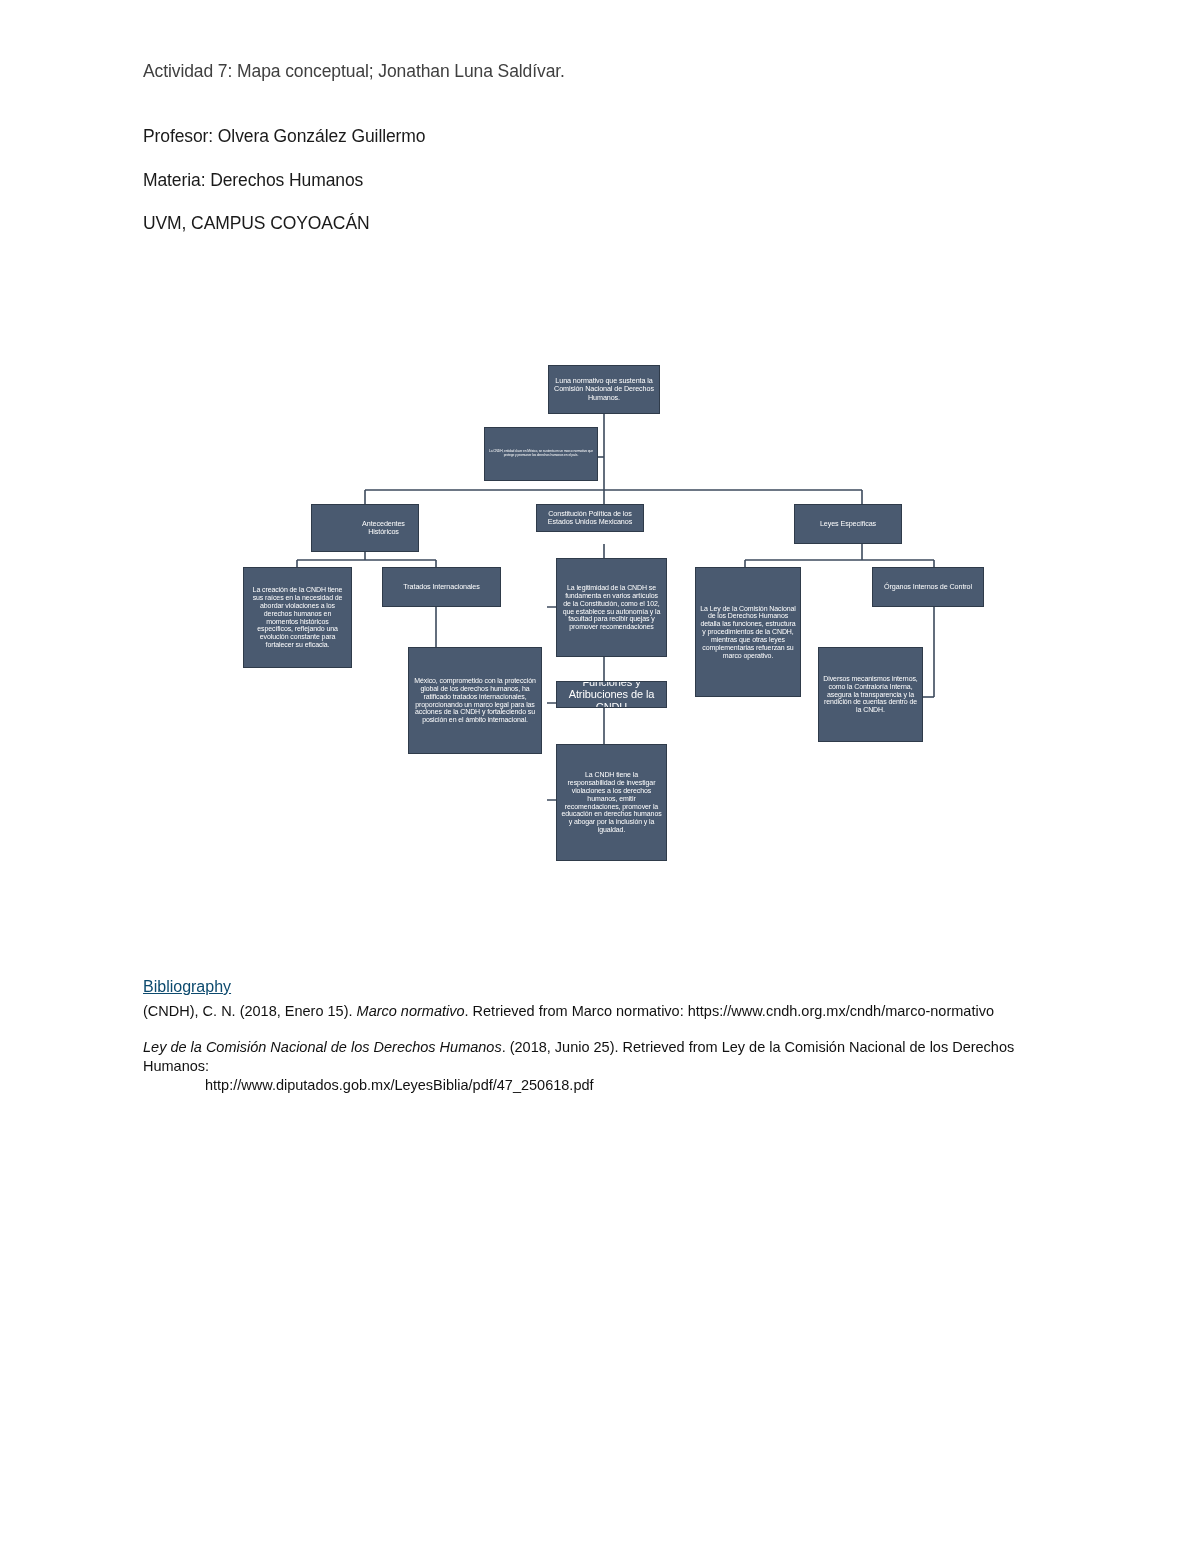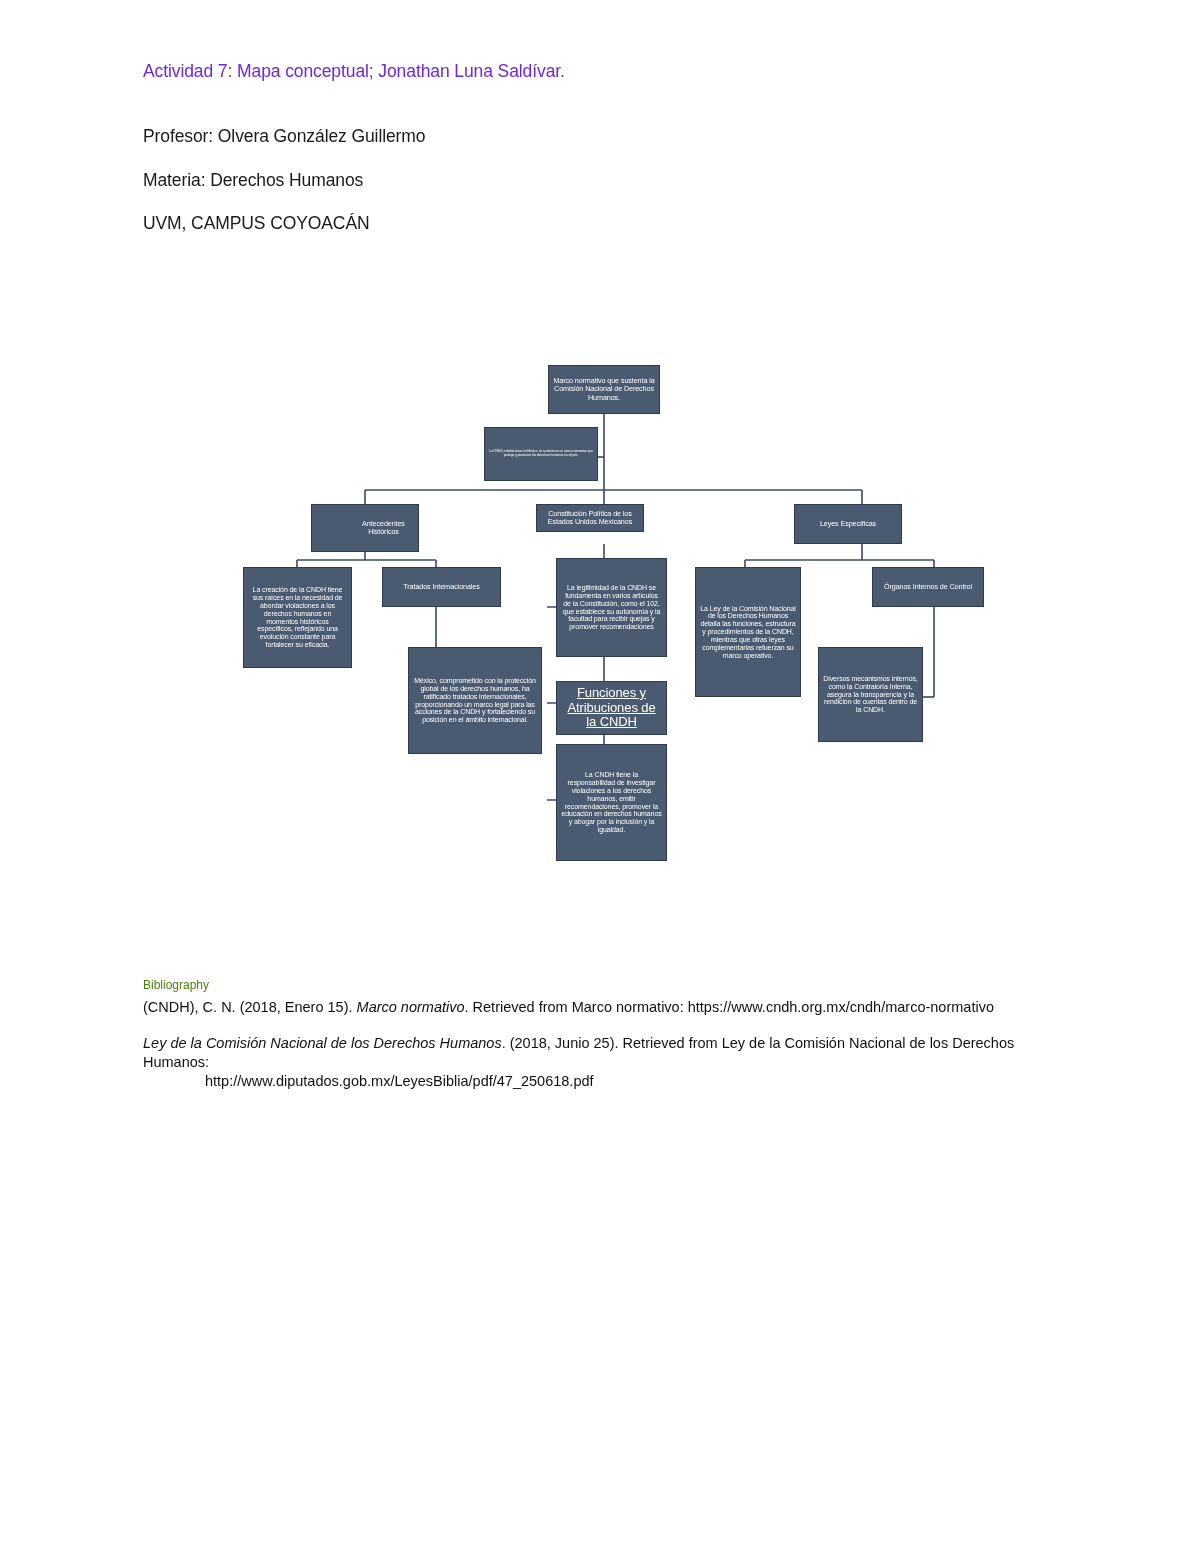--- a/index.html
+++ b/index.html
@@ -19,21 +19,21 @@
   
   .header {
     position: absolute;
     left: 143px;
     top: 60px;
     width: 900px;
   }
   .hdr-title {
     font-size: 17.5px;
     line-height: 1.3;
-    color: #6d28d9;
+    color: #404040;
     margin: 0 0 42px 0;
     letter-spacing: -0.1px;
   }
   .hdr-line {
     font-size: 17.5px;
     line-height: 1.3;
     color: #1a1a1a;
     margin: 0 0 21px 0;
     letter-spacing: -0.1px;
   }
@@ -68,23 +68,24 @@
   .node span { display: block; width: 100%; }
 
   
   .biblio {
     position: absolute;
     left: 143px;
     top: 978px;
     width: 930px;
   }
   .biblio-title {
-    font-size: 12px;
-    color: #4d7c0f;
+    font-size: 16px;
+    color: #0c4a6e;
     margin: 0 0 6px 0;
+    text-decoration: underline;
   }
   .biblio-entry {
     font-size: 14.5px;
     line-height: 1.32;
     color: #111111;
     margin: 0 0 17px 0;
   }
   .biblio-entry .it { font-style: italic; }
   .biblio-indent {
     display: block;
@@ -133,21 +134,21 @@
       <path d="M 745 560 L 934 560"></path>
       <path d="M 745 560 L 745 567"></path>
       <path d="M 934 560 L 934 567"></path>
 
       <path d="M 934 607 L 934 697"></path>
       <path d="M 934 697 L 923 697"></path>
     </g>
   </svg>
 
   <div class="node" style="left:548px; top:365px; width:112px; height:49px; font-size:7.2px;">
-    <span>Marco normativo que sustenta la Comisión Nacional de Derechos Humanos.</span>
+    <span>Luna normativo que sustenta la Comisión Nacional de Derechos Humanos.</span>
   </div>
 
   <div class="node" style="left:484px; top:427px; width:114px; height:54px; font-size:3.3px;">
     <span>La CNDH, entidad clave en México, se sustenta en un marco normativo que protege y promueve los derechos humanos en el país.</span>
   </div>
 
   <div class="node" style="left:311px; top:504px; width:108px; height:48px; font-size:7.2px;padding-left:41px;">
     <span>Antecedentes Históricos</span>
   </div>
 
@@ -168,21 +169,21 @@
   </div>
 
   <div class="node" style="left:408px; top:647px; width:134px; height:107px; font-size:7px;">
     <span>México, comprometido con la protección global de los derechos humanos, ha ratificado tratados internacionales, proporcionando un marco legal para las acciones de la CNDH y fortaleciendo su posición en el ámbito internacional.</span>
   </div>
 
   <div class="node" style="left:556px; top:558px; width:111px; height:99px; font-size:7px;">
     <span>La legitimidad de la CNDH se fundamenta en varios artículos de la Constitución, como el 102, que establece su autonomía y la facultad para recibir quejas y promover recomendaciones</span>
   </div>
 
-  <div class="node" style="left:556px; top:681px; width:111px; height:54px; font-size:13px;text-decoration:underline;">
+  <div class="node" style="left:556px; top:681px; width:111px; height:27px; font-size:11px;">
     <span>Funciones y Atribuciones de la CNDH</span>
   </div>
 
   <div class="node" style="left:556px; top:744px; width:111px; height:117px; font-size:7px;">
     <span>La CNDH tiene la responsabilidad de investigar violaciones a los derechos humanos, emitir recomendaciones, promover la educación en derechos humanos y abogar por la inclusión y la igualdad.</span>
   </div>
 
   <div class="node" style="left:695px; top:567px; width:106px; height:130px; font-size:7px;">
     <span>La Ley de la Comisión Nacional de los Derechos Humanos detalla las funciones, estructura y procedimientos de la CNDH, mientras que otras leyes complementarias refuerzan su marco operativo.</span>
   </div>

